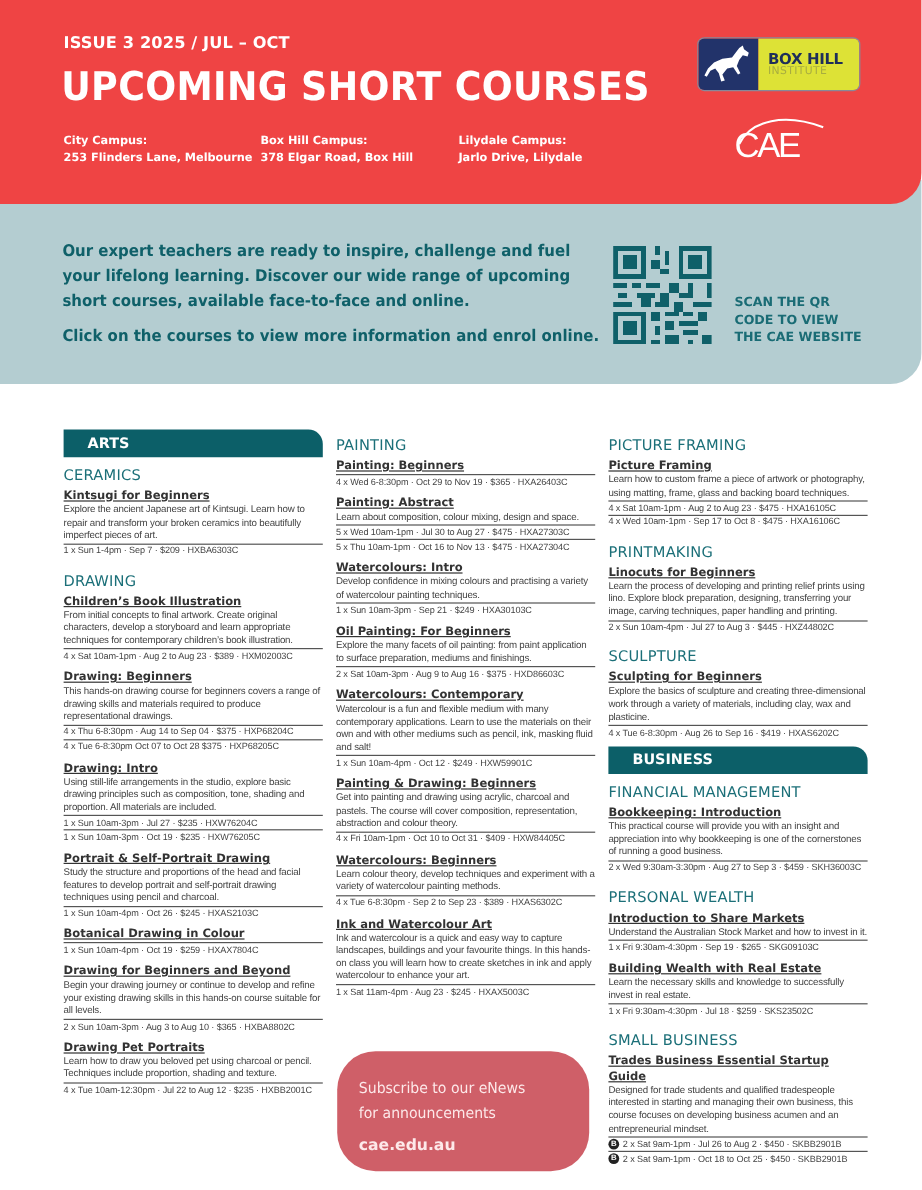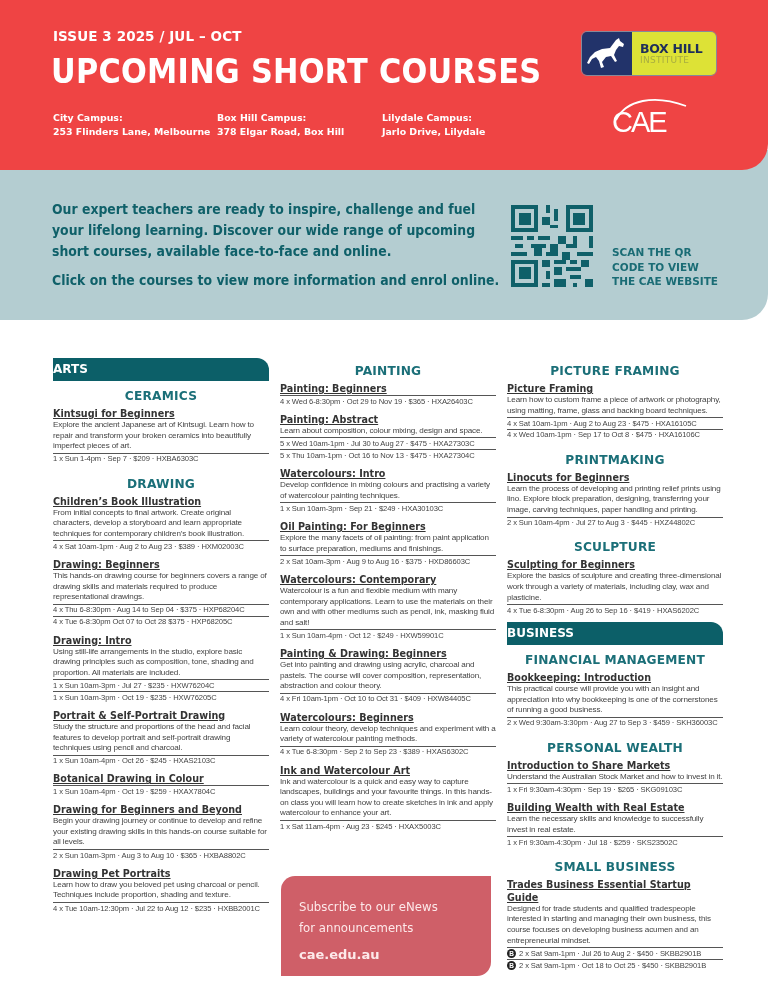--- a/index.html
+++ b/index.html
@@ -33,30 +33,30 @@
     .intro .p1 { width: 470px; }
 
     .qr { position: absolute; left: 511px; top: 205px; width: 82px; height: 82px; z-index: 3; }
     .scan { position: absolute; left: 612px; top: 245px; color: #1a6c75; font-family: "DejaVu Sans", sans-serif; font-weight: bold; font-size: 10.5px; line-height: 14.5px; z-index: 3; }
 
     .col { position: absolute; top: 358px; width: 216px; }
     .col1 { left: 53px; }
     .col2 { left: 280px; }
     .col3 { left: 507px; }
 
-    .cat-bar { height: 23px; background: #0c5f68; color: #fff; font-family: "DejaVu Sans", sans-serif; font-weight: bold; font-size: 12px; padding-left: 0; line-height: 23px; border-top-right-radius: 12px; margin-bottom: 8px; }
-    .sec-title { color: #1b6f78; font-family: "DejaVu Sans", sans-serif; font-weight: bold; font-size: 12.2px; letter-spacing: 0.2px; margin-bottom: 4px; margin-top: 2px; text-align: center; }
+    .cat-bar { height: 23px; background: #0c5f68; color: #fff; font-family: "DejaVu Sans", sans-serif; font-weight: bold; font-size: 12px; padding-left: 20px; line-height: 23px; border-top-right-radius: 12px; margin-bottom: 8px; }
+    .sec-title { color: #1b6f78; font-family: "DejaVu Sans", sans-serif; font-weight: normal; font-size: 12.2px; letter-spacing: 0.2px; margin-bottom: 4px; margin-top: 2px; }
     .sec-gap { margin-top: 12px; }
     .course-name { font-family: "DejaVu Sans", sans-serif; font-weight: bold; font-size: 9.6px; color: #333; line-height: 13px; text-decoration: underline; }
     .course-desc { font-size: 8.1px; line-height: 10.6px; color: #444; padding-bottom: 1px; letter-spacing: -0.15px; }
     .session { font-size: 7.6px; line-height: 10.3px; color: #444; border-top: 1.2px solid #555; padding-top: 0.5px; white-space: nowrap; letter-spacing: -0.1px; display: flex; align-items: center; }
     .course { margin-bottom: 6px; }
     .badge { display: inline-block; width: 9px; height: 9px; border-radius: 50%; background: #222; color: #fff; font-size: 6.5px; line-height: 9px; text-align: center; font-weight: bold; margin-right: 3px; }
 
-    .subscribe { position: absolute; left: 281px; top: 876px; width: 210px; height: 100px; background: #cf5f68; border-top-left-radius: 14px; border-bottom-right-radius: 14px; padding: 20px 0 0 18px; color: #fde9ea; }
+    .subscribe { position: absolute; left: 281px; top: 876px; width: 210px; height: 100px; background: #cf5f68; border-top-left-radius: 14px; border-bottom-right-radius: 14px; padding: 20px 0 0 18px; color: #fde9ea; border-radius: 32px; }
     .subscribe .s1 { font-family: "DejaVu Sans", sans-serif; font-size: 12.6px; line-height: 21px; transform: scaleX(0.93); transform-origin: left; white-space: nowrap; }
     .subscribe .s2 { margin-top: 9px; font-family: "DejaVu Sans", sans-serif; font-weight: bold; font-size: 13px; }
   </style>
 </head>
 <body>
 
 <div class="header">
   <div class="issue">ISSUE 3 2025 / JUL – OCT</div>
   <div class="title">UPCOMING SHORT COURSES</div>
 

